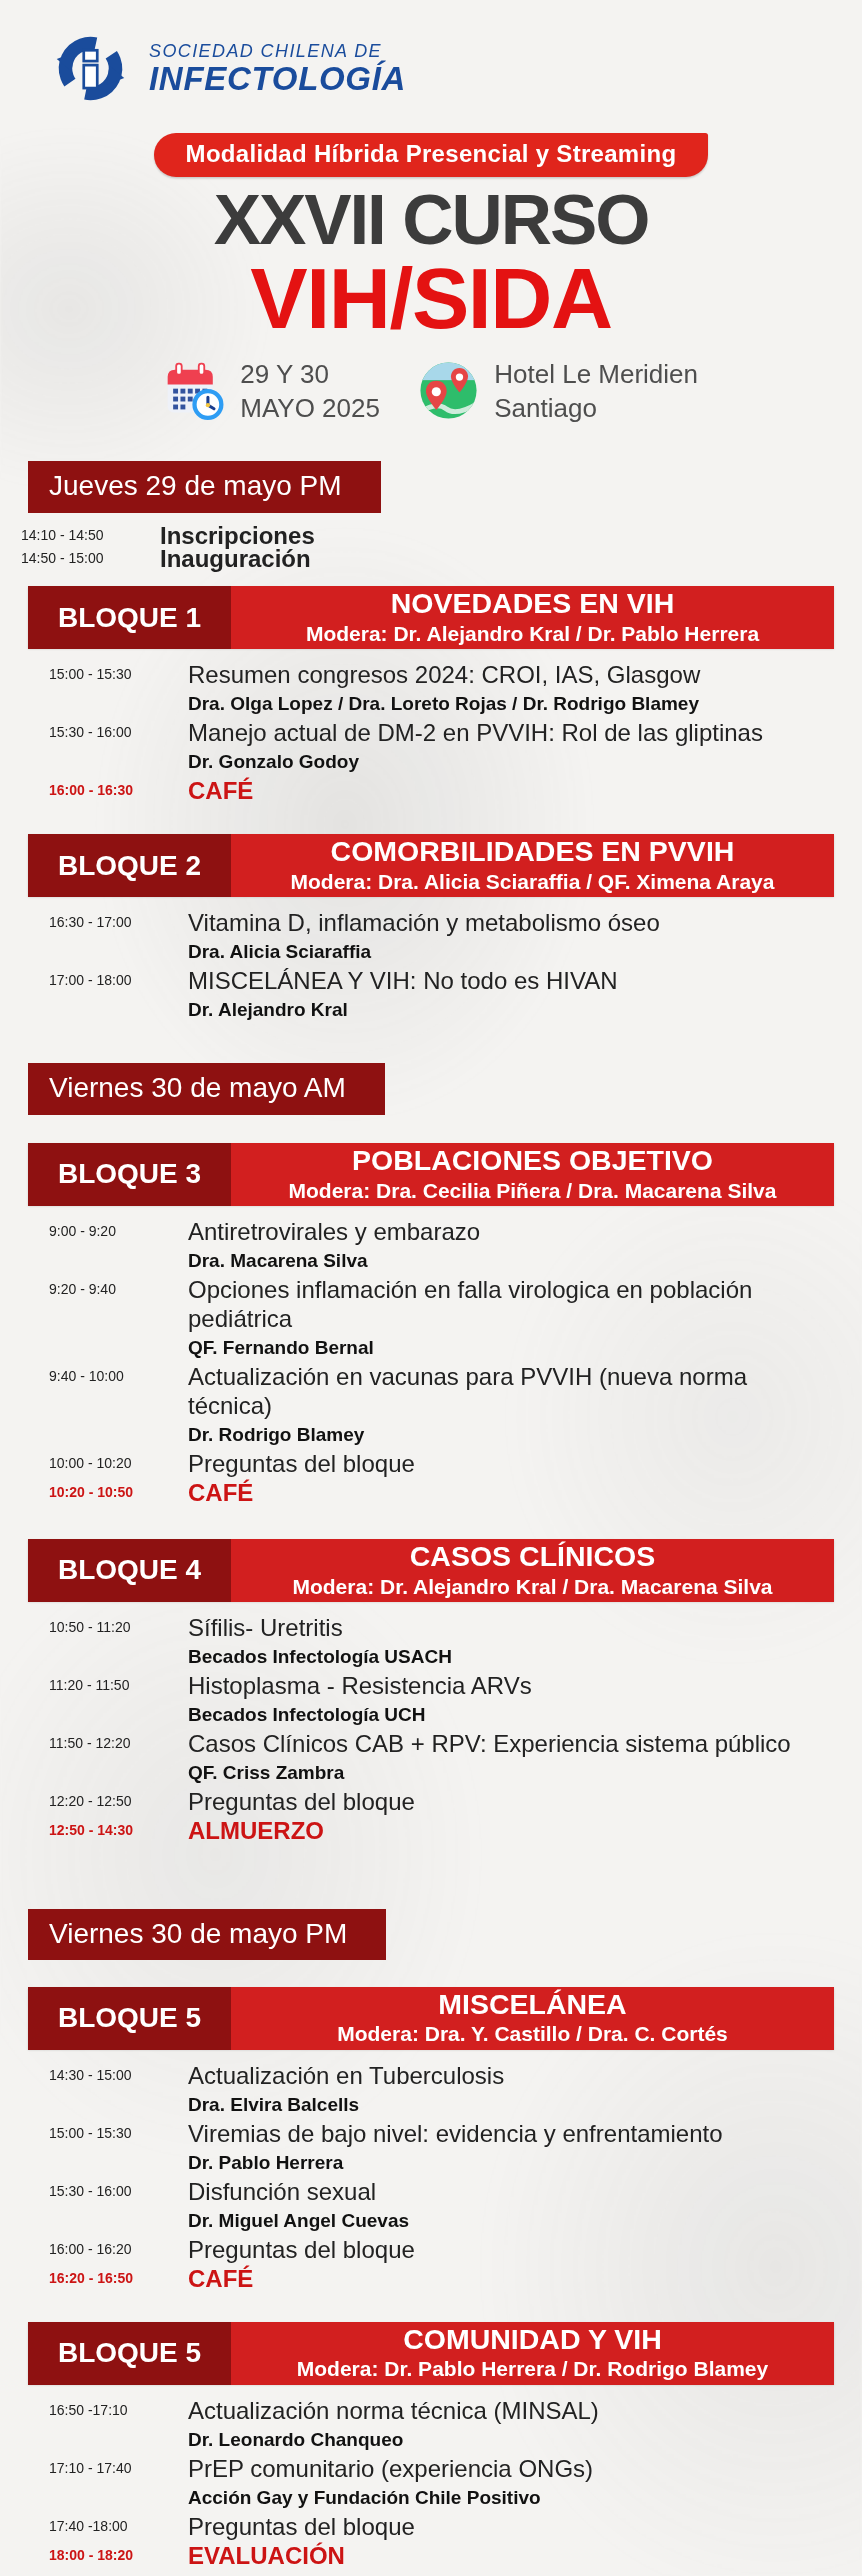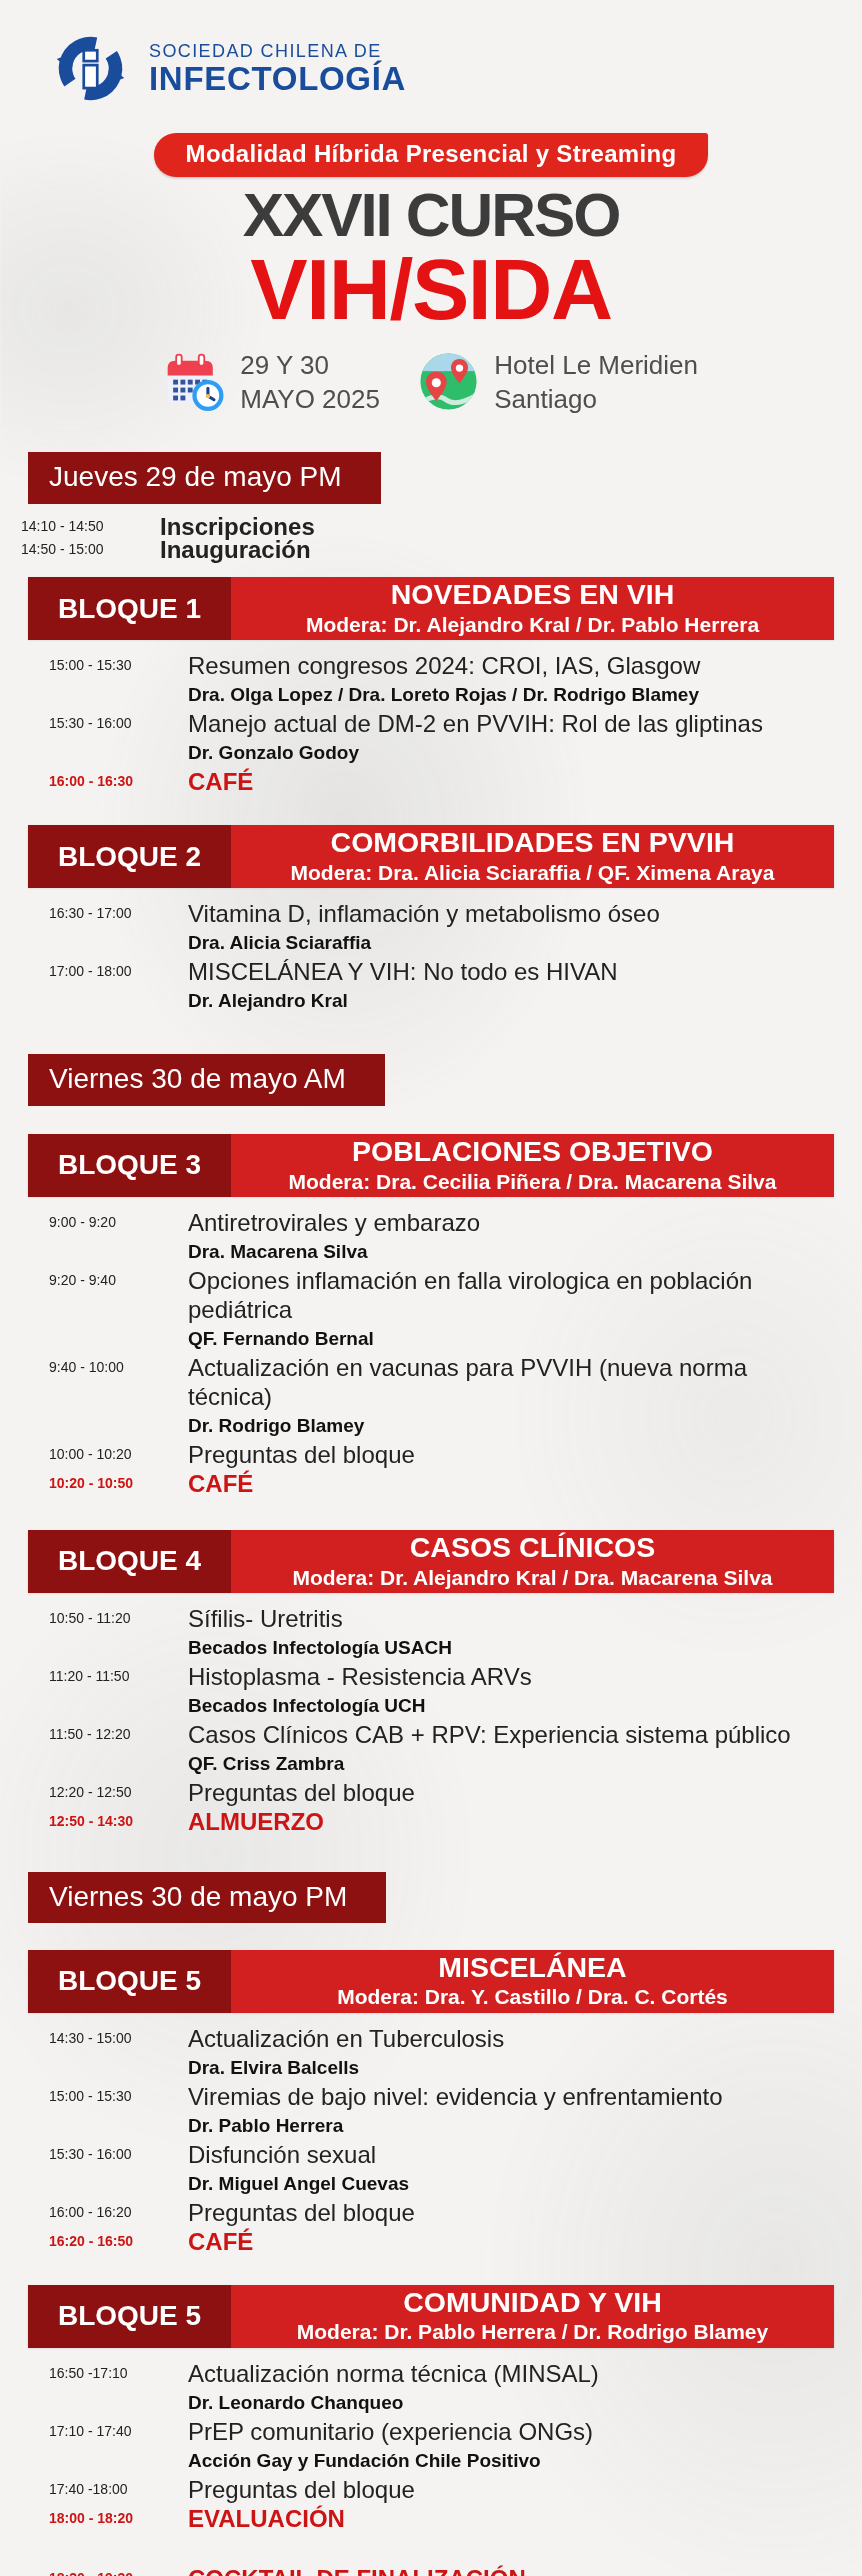--- a/index.html
+++ b/index.html
@@ -16,55 +16,55 @@
       radial-gradient(292px 264px at 8% 12%, rgba(120,120,120,.10), transparent 70%),
       radial-gradient(362px 431px at 40% 32%, rgba(110,110,110,.12), transparent 70%),
       radial-gradient(334px 362px at 85% 55%, rgba(140,140,140,.08), transparent 70%),
       radial-gradient(389px 445px at 25% 72%, rgba(120,120,120,.09), transparent 70%),
       radial-gradient(431px 487px at 90% 88%, rgba(120,120,120,.10), transparent 70%);
     filter:blur(1.4px);
   }
   .page{position:relative;z-index:1;}
 
   
-  .brand{display:flex;align-items:center;gap:18px;padding:28px 0 0 50px;}
+  .brand{display:flex;align-items:center;gap:18px;padding:28px 0 0 50px;font-style:italic;}
   .brand-icon svg{display:block;}
   .brand-text{line-height:1;}
   .brand-line1{font-size:18px;letter-spacing:1.4px;color:#1a4c9c;font-weight:500;}
   .brand-line2{font-size:33px;font-weight:700;letter-spacing:0.7px;color:#1a4c9c;margin-top:2.8px;}
 
   
   .pill{
     margin:23.6px auto 0;width:fit-content;
     background:#e0251c;color:#fff;
     font-size:24px;font-weight:700;letter-spacing:0.3px;
     padding:7.6px 32px 9px;
     border-radius:23.6px 2.8px 23.6px 23.6px;
     box-shadow:0 1.4px 2.1px rgba(0,0,0,.18);
   }
 
   
-  .title1{margin-top:7px;text-align:center;font-size:62px;line-height:1.0;font-weight:800;letter-spacing:-2.1px;color:#3c3c3c;}
+  .title1{margin-top:7px;text-align:center;font-size:71px;line-height:1.0;font-weight:800;letter-spacing:-2.1px;color:#3c3c3c;}
   .title2{text-align:center;font-size:86px;line-height:1.0;font-weight:800;letter-spacing:-1.4px;color:#e41212;}
 
   
   .info-row{display:flex;justify-content:center;align-items:center;gap:38px;margin-top:16.7px;}
   .info-item{display:flex;align-items:center;gap:15.3px;}
   .info-text{font-size:26px;line-height:1.3;color:#4e4e4e;}
 
   
   .day-banner{
     margin-left:28px;width:fit-content;
     background:#8e1111;color:#fff;
     font-size:28px;font-weight:400;
     padding:9px 39px 10.4px 21px;
   }
   .mt-j{margin-top:36px;}
   .mt-vam{margin-top:39px;}
-  .mt-vpm{margin-top:36px;}
+  .mt-vpm{margin-top:64px;}
 
   
   .pre-rows{margin:18px 28px 0;}
   .pre-rows .time,.pre-rows .title{line-height:23.6px;}
 
   
   .block{margin:0 28px;}
   .bmt-1{margin-top:15.3px;}
   .bmt-2{margin-top:29px;}
   .bmt-3{margin-top:28px;}

